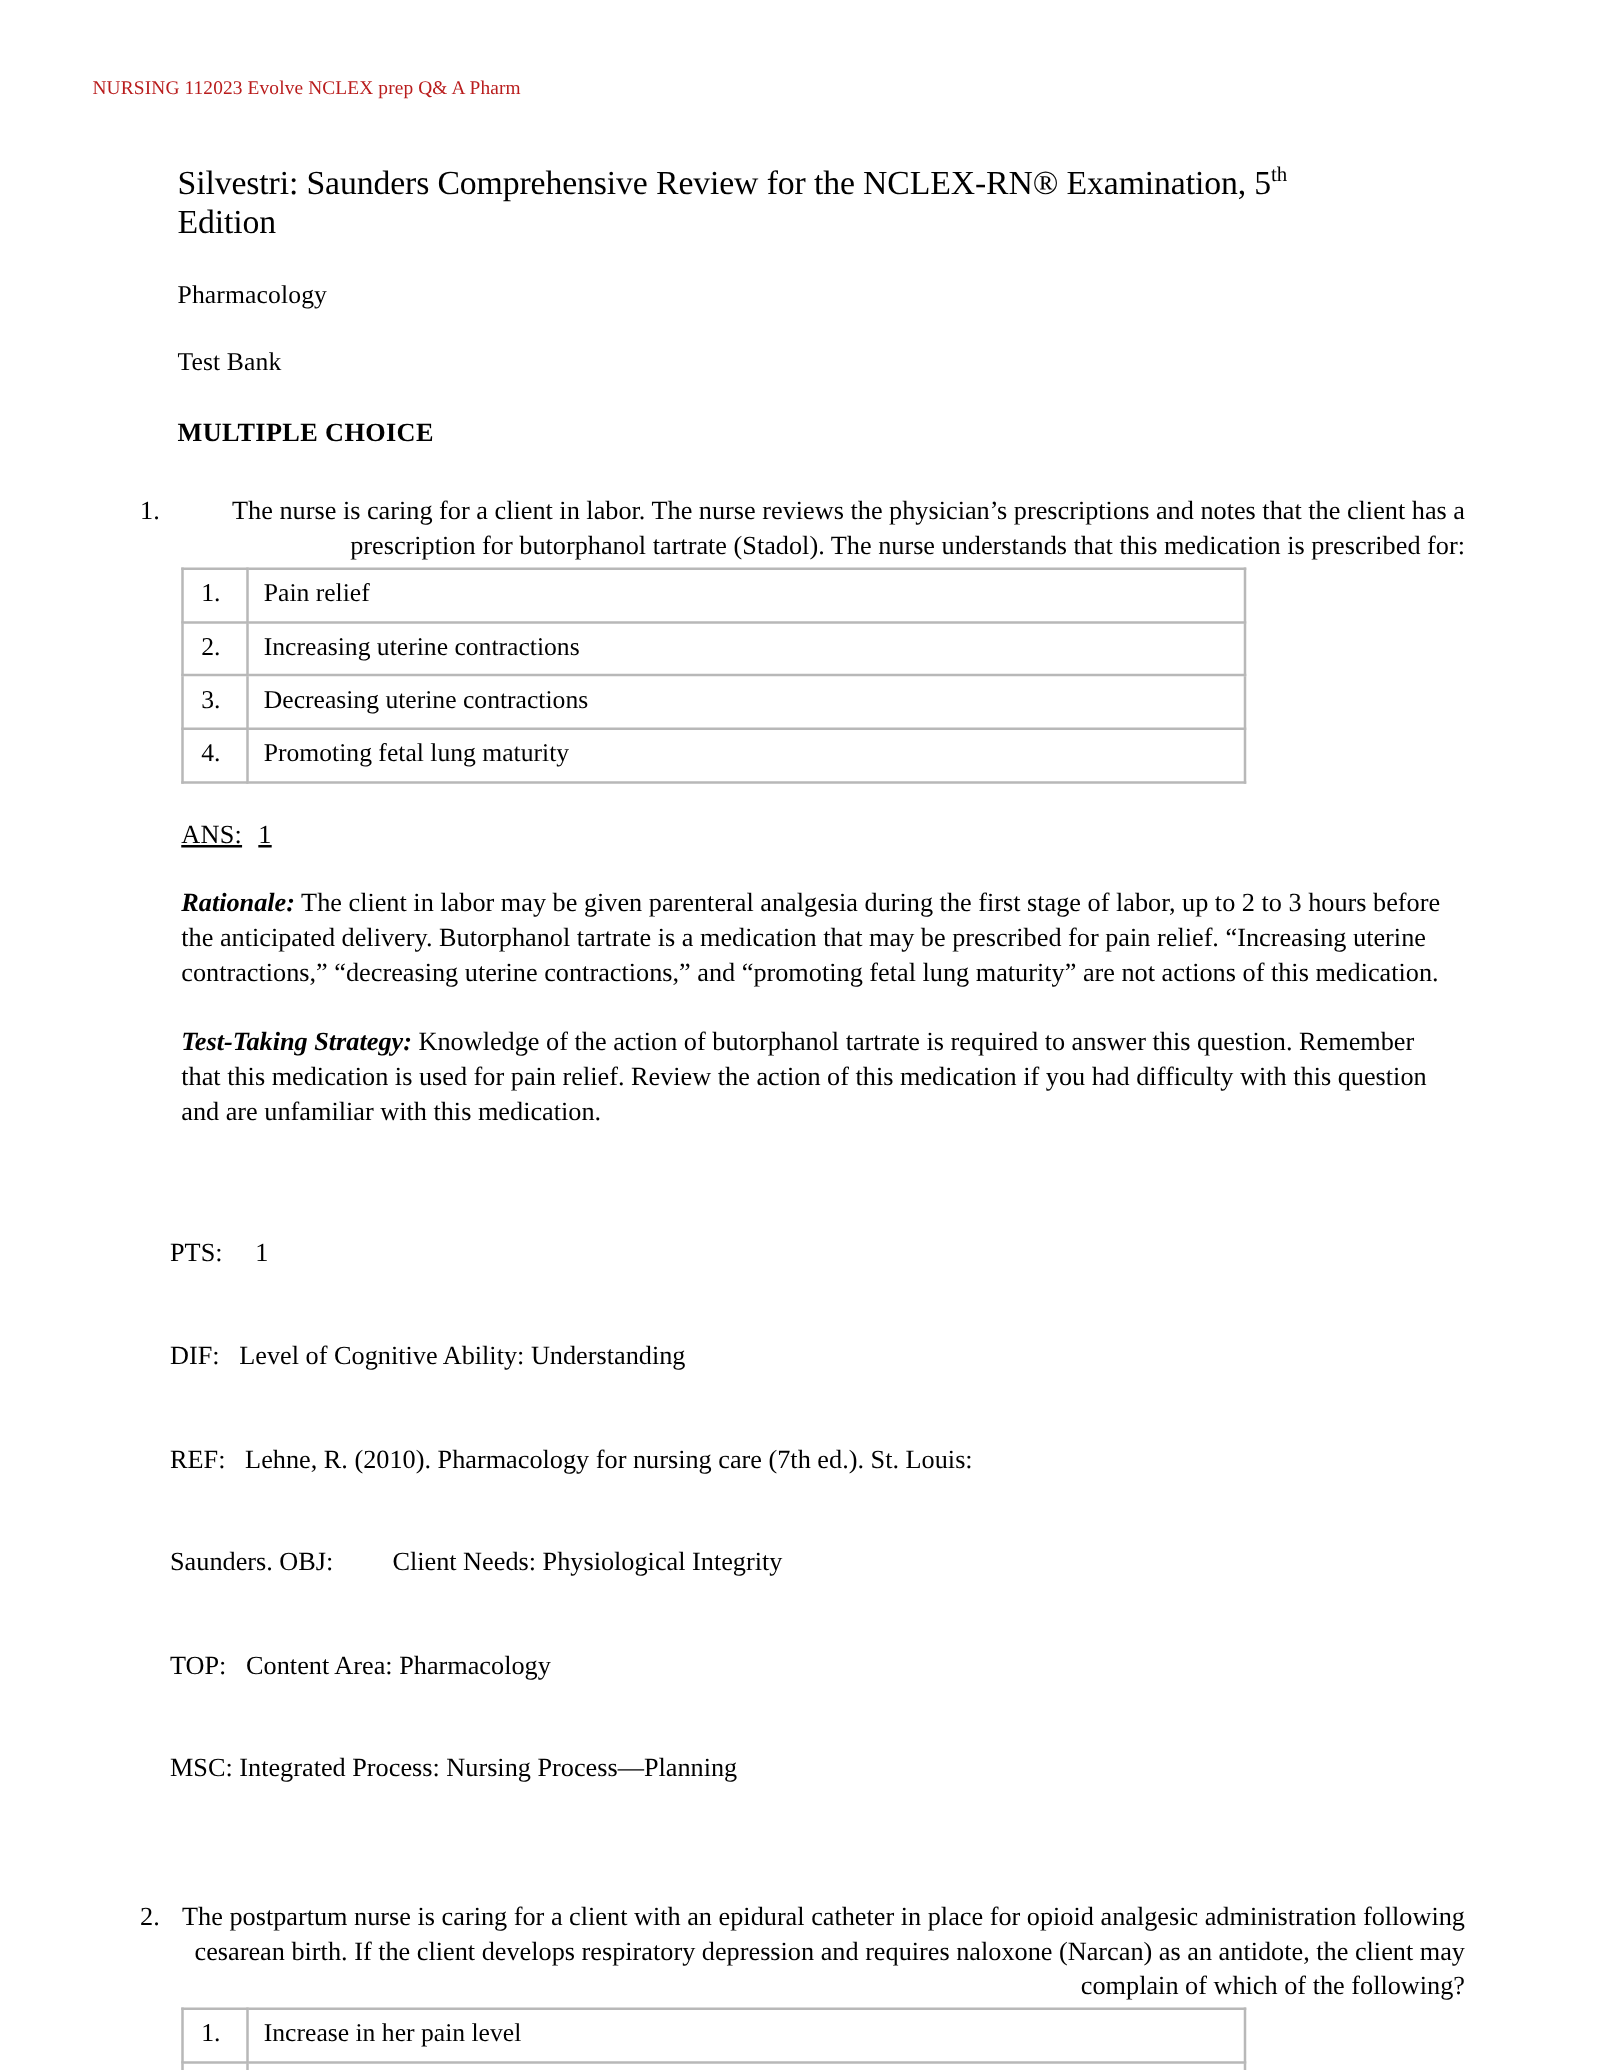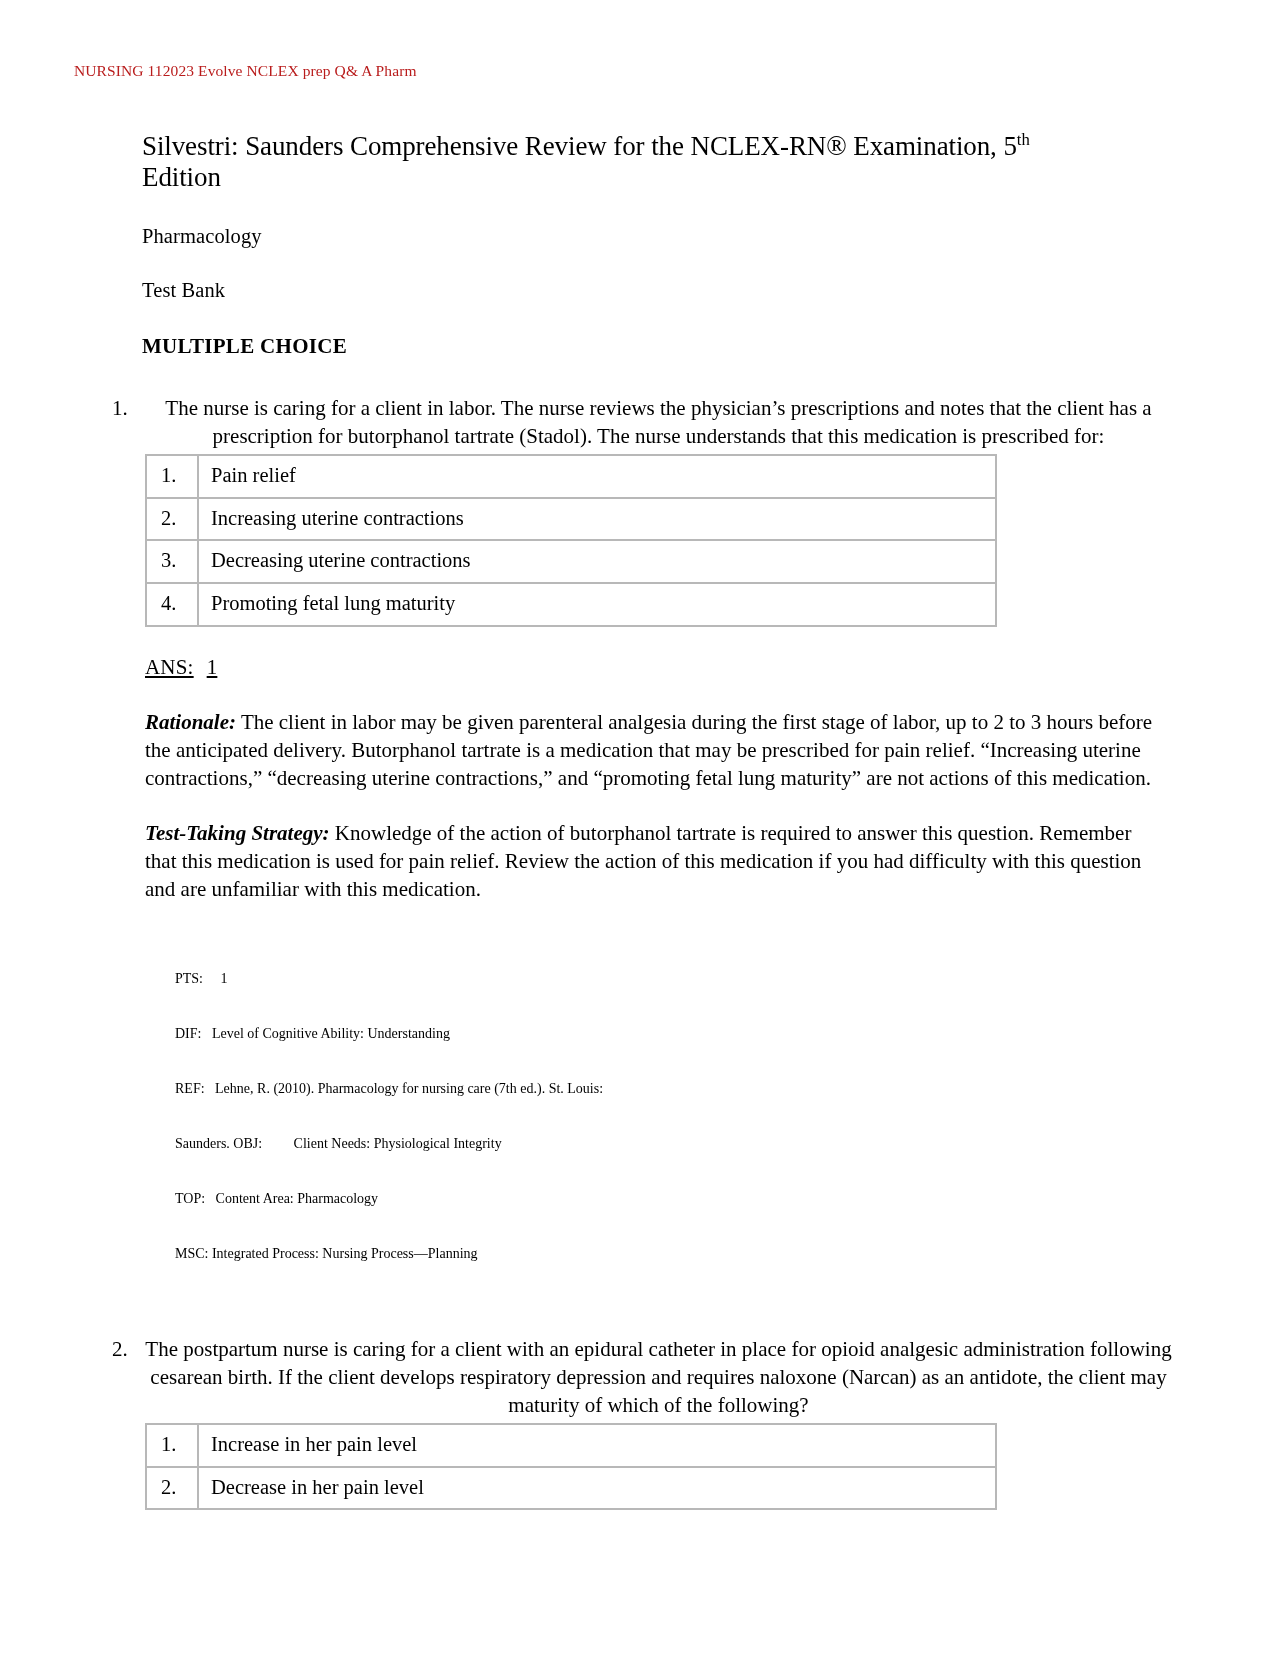--- a/index.html
+++ b/index.html
@@ -65,21 +65,21 @@
   }
   .q-num {
     width: 33px;
     flex: 0 0 33px;
     font-size: 21px;
     line-height: 1.33;
   }
   .q-text {
     font-size: 21px;
     line-height: 1.33;
-    text-align: center;
+    text-align: right;
   }
   .options {
     border-collapse: collapse;
     margin-left: 73px;
     margin-top: 3px;
     width: 852px;
     table-layout: fixed;
   }
   .options td {
     border: 2px solid #b8b8b8;
@@ -111,23 +111,23 @@
     margin-right: 35px;
     margin-top: 27px;
     font-size: 21px;
     line-height: 1.34;
   }
   .para b i, .lead {
     font-weight: bold;
     font-style: italic;
   }
   .meta {
-    margin-left: 103px;
+    margin-left: 64px;
     margin-top: 30px;
-    font-size: 14px;
+    font-size: 21px;
     line-height: 1.31;
     white-space: pre;
   }
   .meta div {
     white-space: pre;
   }
 </style>
 </head>
 <body>
 
@@ -183,21 +183,21 @@
     <div>PTS:  1</div>
     <div>DIF:  Level of Cognitive Ability: Understanding</div>
     <div>REF:  Lehne, R. (2010). Pharmacology for nursing care (7th ed.). St. Louis:</div>
     <div>Saunders. OBJ:   Client Needs: Physiological Integrity</div>
     <div>TOP:  Content Area: Pharmacology</div>
     <div>MSC: Integrated Process: Nursing Process—Planning</div>
   </div>
 
   <div class="question">
     <div class="q-num">2.</div>
-    <div class="q-text">The postpartum nurse is caring for a client with an epidural catheter in place for opioid analgesic administration following cesarean birth. If the client develops respiratory depression and requires naloxone (Narcan) as an antidote, the client may maturity of which of the following?</div>
+    <div class="q-text">The postpartum nurse is caring for a client with an epidural catheter in place for opioid analgesic administration following cesarean birth. If the client develops respiratory depression and requires naloxone (Narcan) as an antidote, the client may complain of which of the following?</div>
   </div>
 
   <table class="options">
     <tbody>
         <tr>
       <td class="onum">1.</td>
       <td>Increase in her pain level</td>
     </tr>
     <tr>
       <td class="onum">2.</td>

